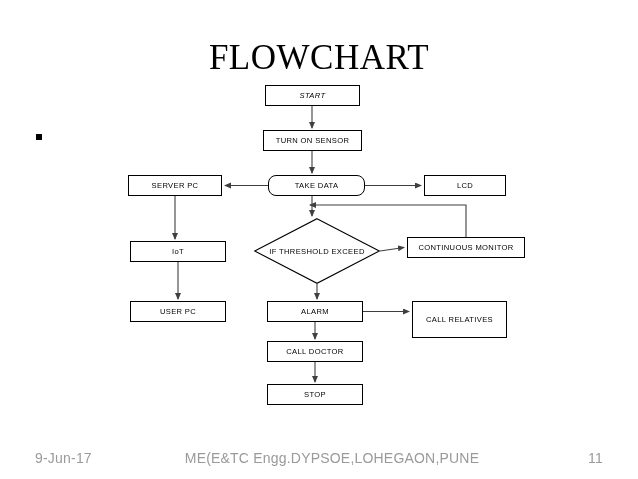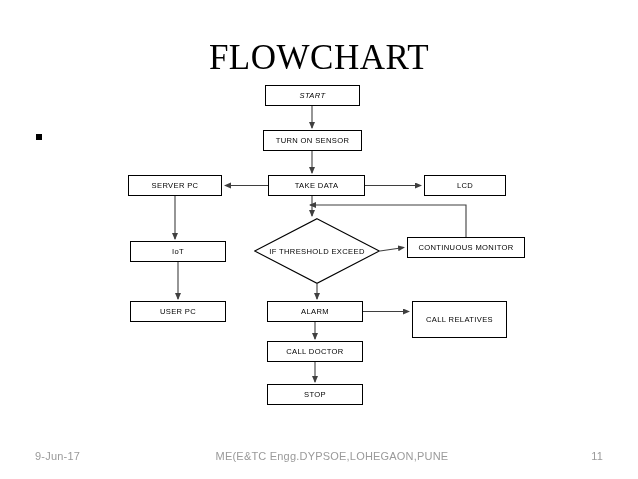--- a/index.html
+++ b/index.html
@@ -90,21 +90,21 @@
   }
 
   #edges {
     position: absolute;
     left: 0;
     top: 0;
     z-index: 1;
   }
   .footer-text {
     position: absolute;
-    font-size: 11px;
+    font-size: 14px;
     color: #9a9a9a;
     letter-spacing: 0.2px;
     white-space: nowrap;
   }
   #footer-date { left: 35px; top: 450px; }
   #footer-center { left: 0; top: 450px; width: 638px; text-align: center; padding-left: 13px; }
   #footer-page { left: 0; top: 450px; width: 638px; text-align: right; padding-right: 35px; box-sizing: border-box; }
 </style>
 </head>
 <body>
@@ -150,21 +150,21 @@
         <path d="M315,322 L315,339"></path>
 
         <path d="M315,362 L315,382"></path>
       </g>
     </svg>
 
     <div class="node" style="left:265px; top:85px;  width:95px;  height:21px;font-style:italic;">START</div>
 
     <div class="node" style="left:263px; top:130px; width:99px;  height:21px;">TURN ON SENSOR</div>
 
-    <div class="node" style="left:268px; top:175px; width:97px;  height:21px;">TAKE DATA</div>
+    <div class="node" style="left:268px; top:175px; width:97px;  height:21px;border-radius:8px;">TAKE DATA</div>
 
     <div class="node" style="left:128px; top:175px; width:94px;  height:21px;">SERVER PC</div>
 
     <div class="node" style="left:424px; top:175px; width:82px;  height:21px;">LCD</div>
 
     <div class="node" style="left:130px; top:241px; width:96px;  height:21px;">IoT</div>
 
     <div class="diamond-wrap" style="left:254px; top:218px; width:126px; height:66px;">
       <svg width="126" height="66">
         <polygon points="63,0.7 125.3,33 63,65.3 0.7,33" fill="#ffffff" stroke="#000000" stroke-width="1.1"></polygon>

